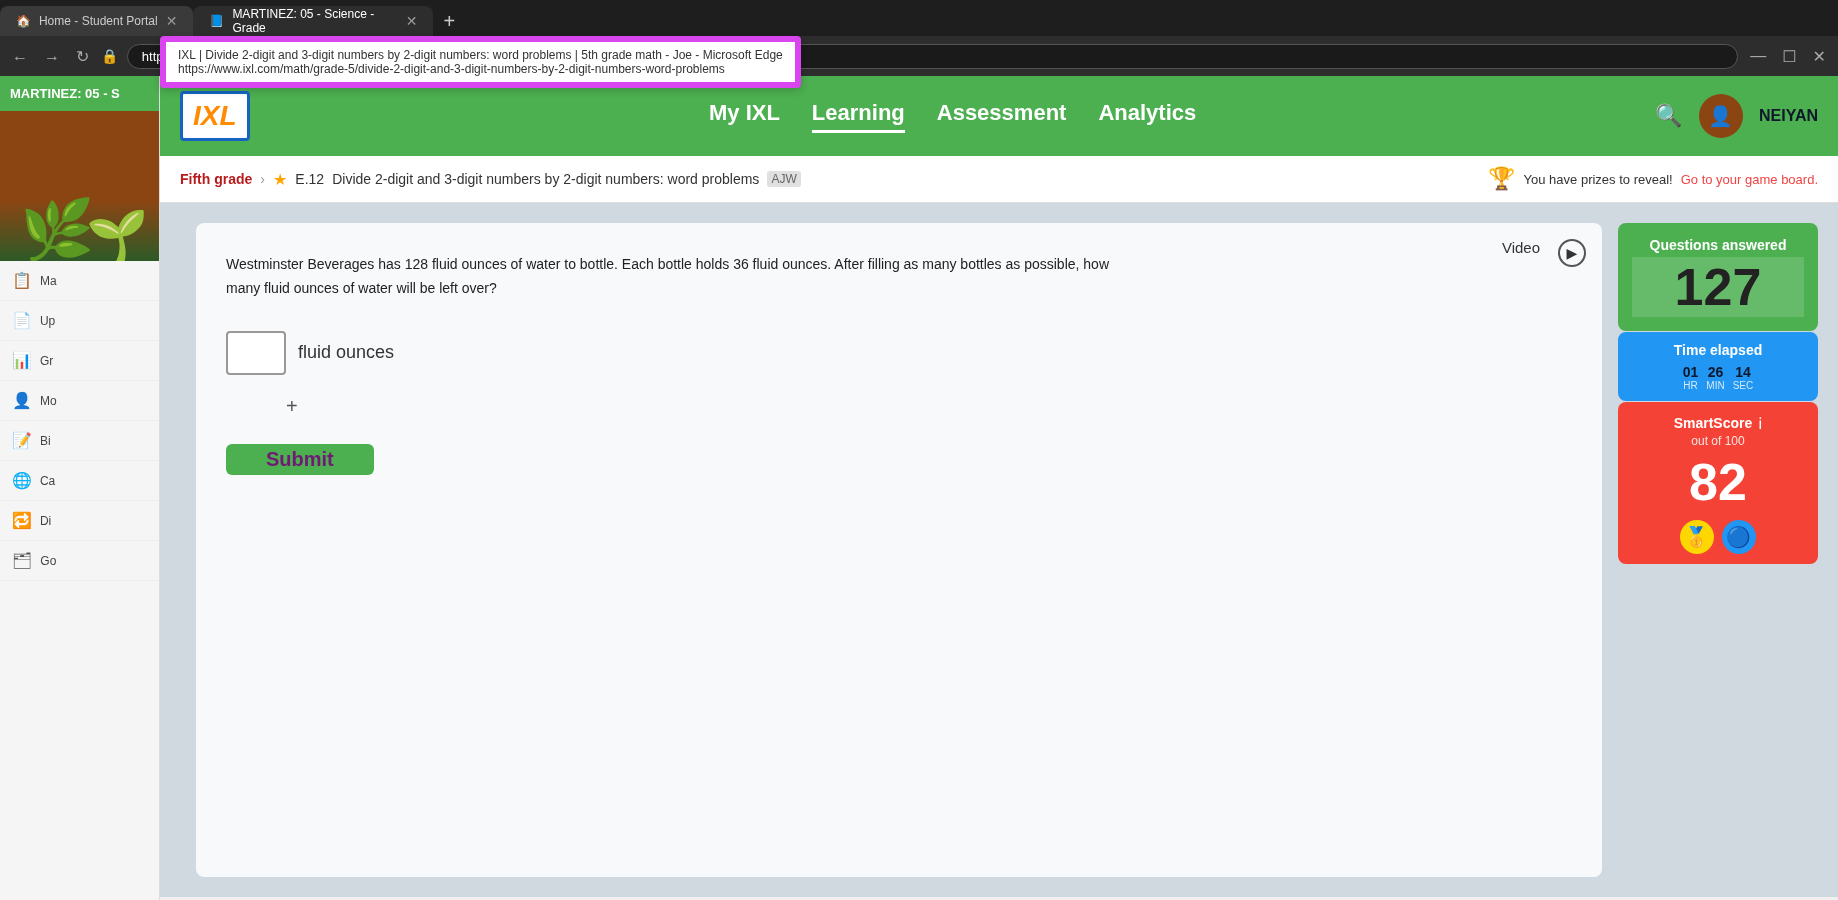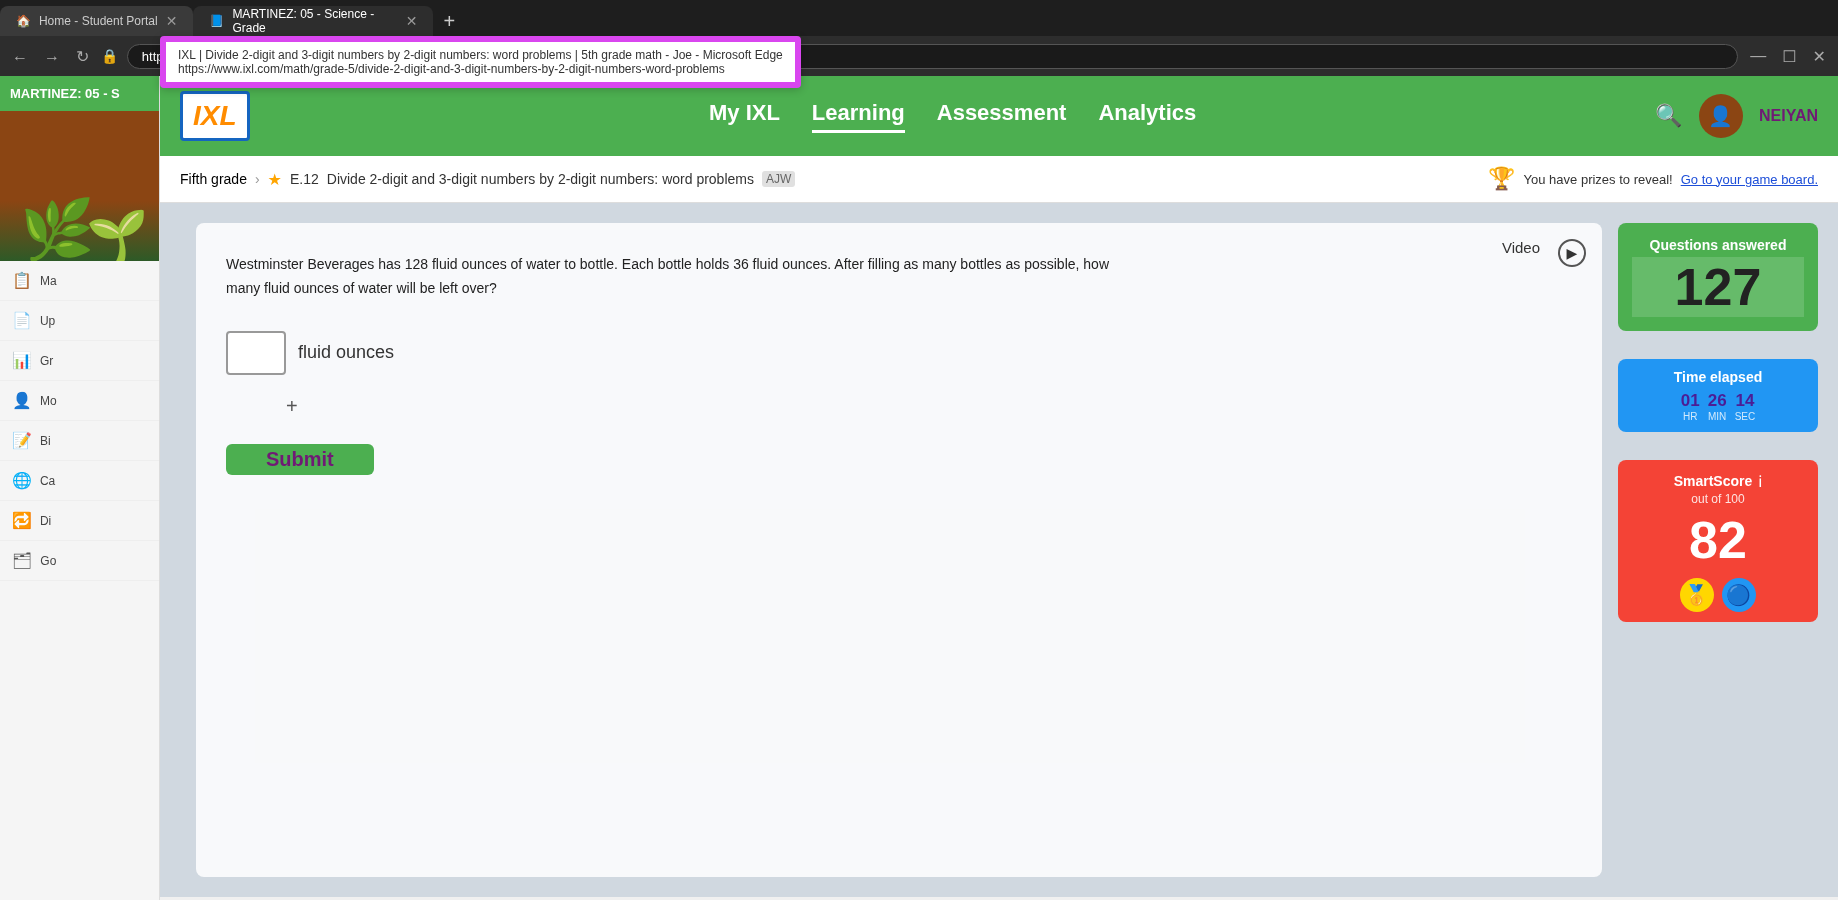--- a/index.html
+++ b/index.html
@@ -158,61 +158,62 @@
       border-radius: 50%;
       background: #8B4513;
       display: flex;
       align-items: center;
       justify-content: center;
       font-size: 20px;
       color: #fff;
       cursor: pointer;
     }
     .user-name {
-      color: #701a75;
+      color: #0f172a;
       font-size: 16px;
       font-weight: bold;
     }
 
     
     .breadcrumb-bar {
       background: #fff;
       padding: 10px 20px;
       display: flex;
       align-items: center;
       gap: 8px;
       border-bottom: 1px solid #ddd;
       font-size: 14px;
       color: #555;
     }
     .breadcrumb-link {
-      color: #000000;
+      color: #b91c1c;
       cursor: pointer;
       text-decoration: none;
+      font-weight: bold;
     }
     .breadcrumb-chevron { color: #999; }
     .breadcrumb-star { color: #ffa500; font-size: 16px; }
     .breadcrumb-skill { color: #333; font-weight: 500; }
     .breadcrumb-tag {
       background: #e0e0e0;
       border-radius: 3px;
       padding: 1px 4px;
       font-size: 12px;
       color: #666;
     }
     .breadcrumb-right {
       margin-left: auto;
       display: flex;
       align-items: center;
       gap: 8px;
       color: #333;
       font-size: 13px;
     }
     .trophy-icon { font-size: 22px; color: #4caf50; }
-    .prize-link { color: #1d4ed8; text-decoration: underline; cursor: pointer; }
+    .prize-link { color: #ef4444; cursor: pointer; }
 
     
     .main-area {
       display: flex;
       gap: 0;
       padding: 20px;
       height: calc(100% - 130px);
       background: #d0d8e0;
     }
 
@@ -282,21 +283,21 @@
       font-weight: bold;
       cursor: pointer;
       margin-top: 10px;
     }
 
     
     .right-panel {
       width: 200px;
       display: flex;
       flex-direction: column;
-      gap: 28px;
+      gap: 1px;
       flex-shrink: 0;
     }
     .questions-answered-card {
       background: #4caf50;
       border-radius: 8px;
       padding: 14px;
       text-align: center;
       color: #fff;
     }
     .qa-label {
@@ -324,23 +325,23 @@
     .time-numbers {
       display: flex;
       justify-content: center;
       gap: 8px;
       margin-top: 6px;
     }
     .time-unit {
       text-align: center;
     }
     .time-digit {
-      font-size: 17px;
-      font-weight: bold;
-      color: #4c1d95;
+      font-size: 14px;
+      font-weight: bold;
+      color: #0f172a;
     }
     .time-unit-label {
       font-size: 10px;
       color: rgba(255,255,255,0.8);
       text-transform: uppercase;
     }
     .smartscore-card {
       background: #f44336;
       border-radius: 8px;
       padding: 10px 14px;

